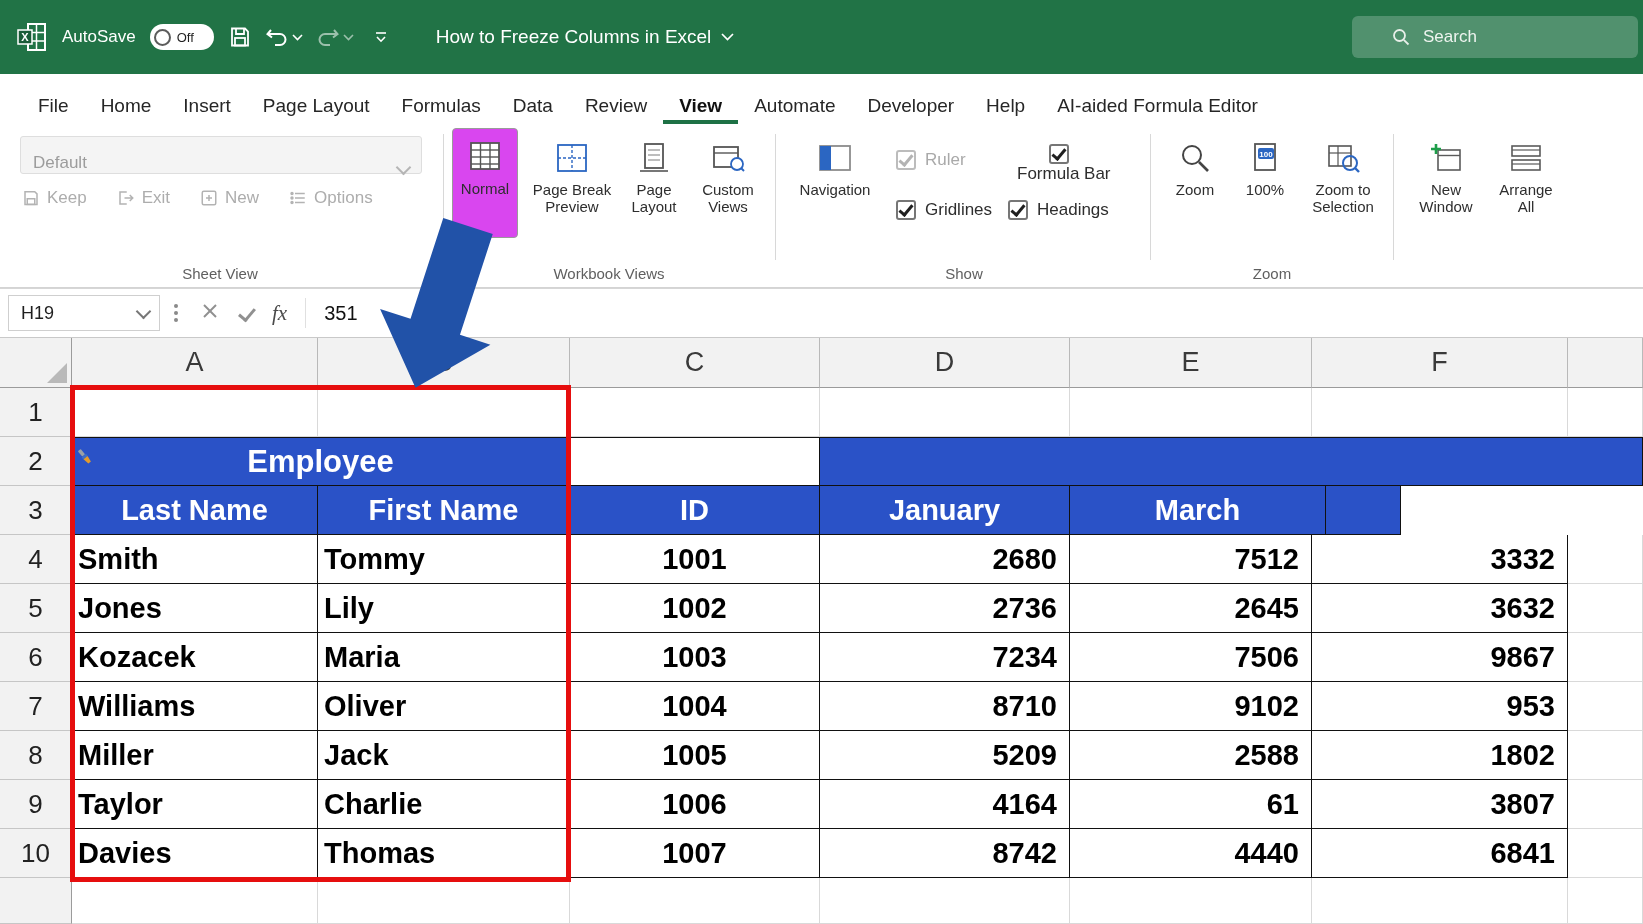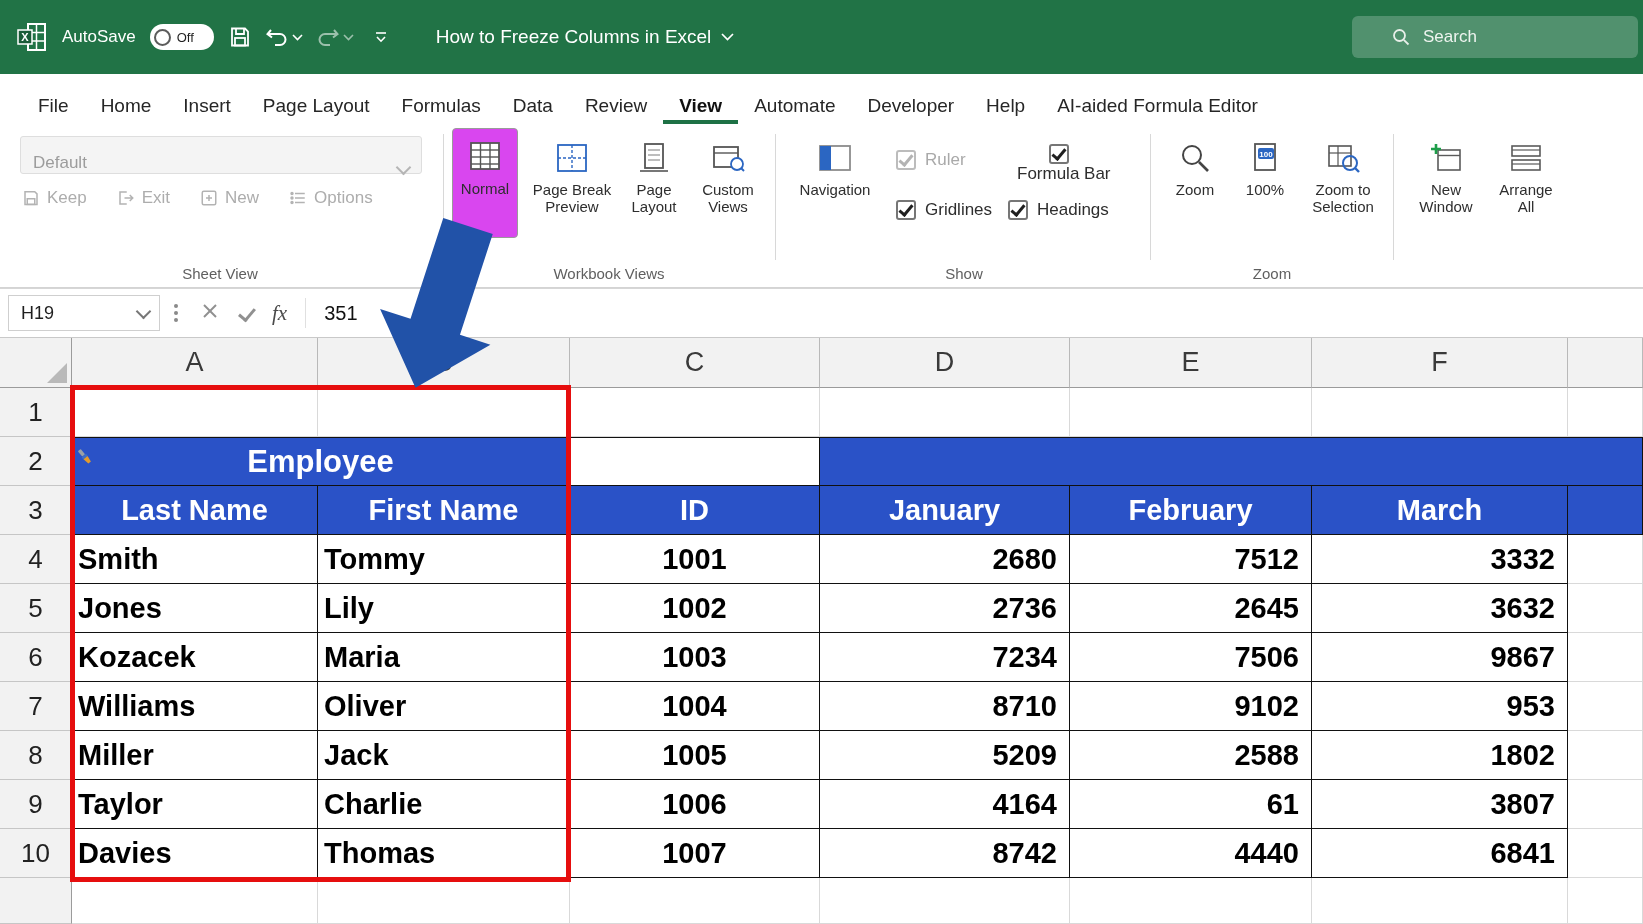--- a/index.html
+++ b/index.html
@@ -410,21 +410,20 @@
       <div class="cell c-c t bt center"></div>
       <div class="cell c-dg blue bt"></div>
     </div>
 
     <div class="grow r">
       <div class="cell c-rh rowhead">3</div>
       <div class="cell c-a blue">Last Name</div>
       <div class="cell c-b blue">First Name</div>
       <div class="cell c-c blue">ID</div>
       <div class="cell c-d blue">January</div>
-      <div class="cell c-e blue">February</div>
       <div class="cell c-f blue">March</div>
       <div class="cell c-g blue"></div>
     </div>
 
     <div class="grow r">
       <div class="cell c-rh rowhead">4</div>
       <div class="cell c-a t left">Smith</div>
       <div class="cell c-b t left">Tommy</div>
       <div class="cell c-c t center">1001</div>
       <div class="cell c-d t right">2680</div>

